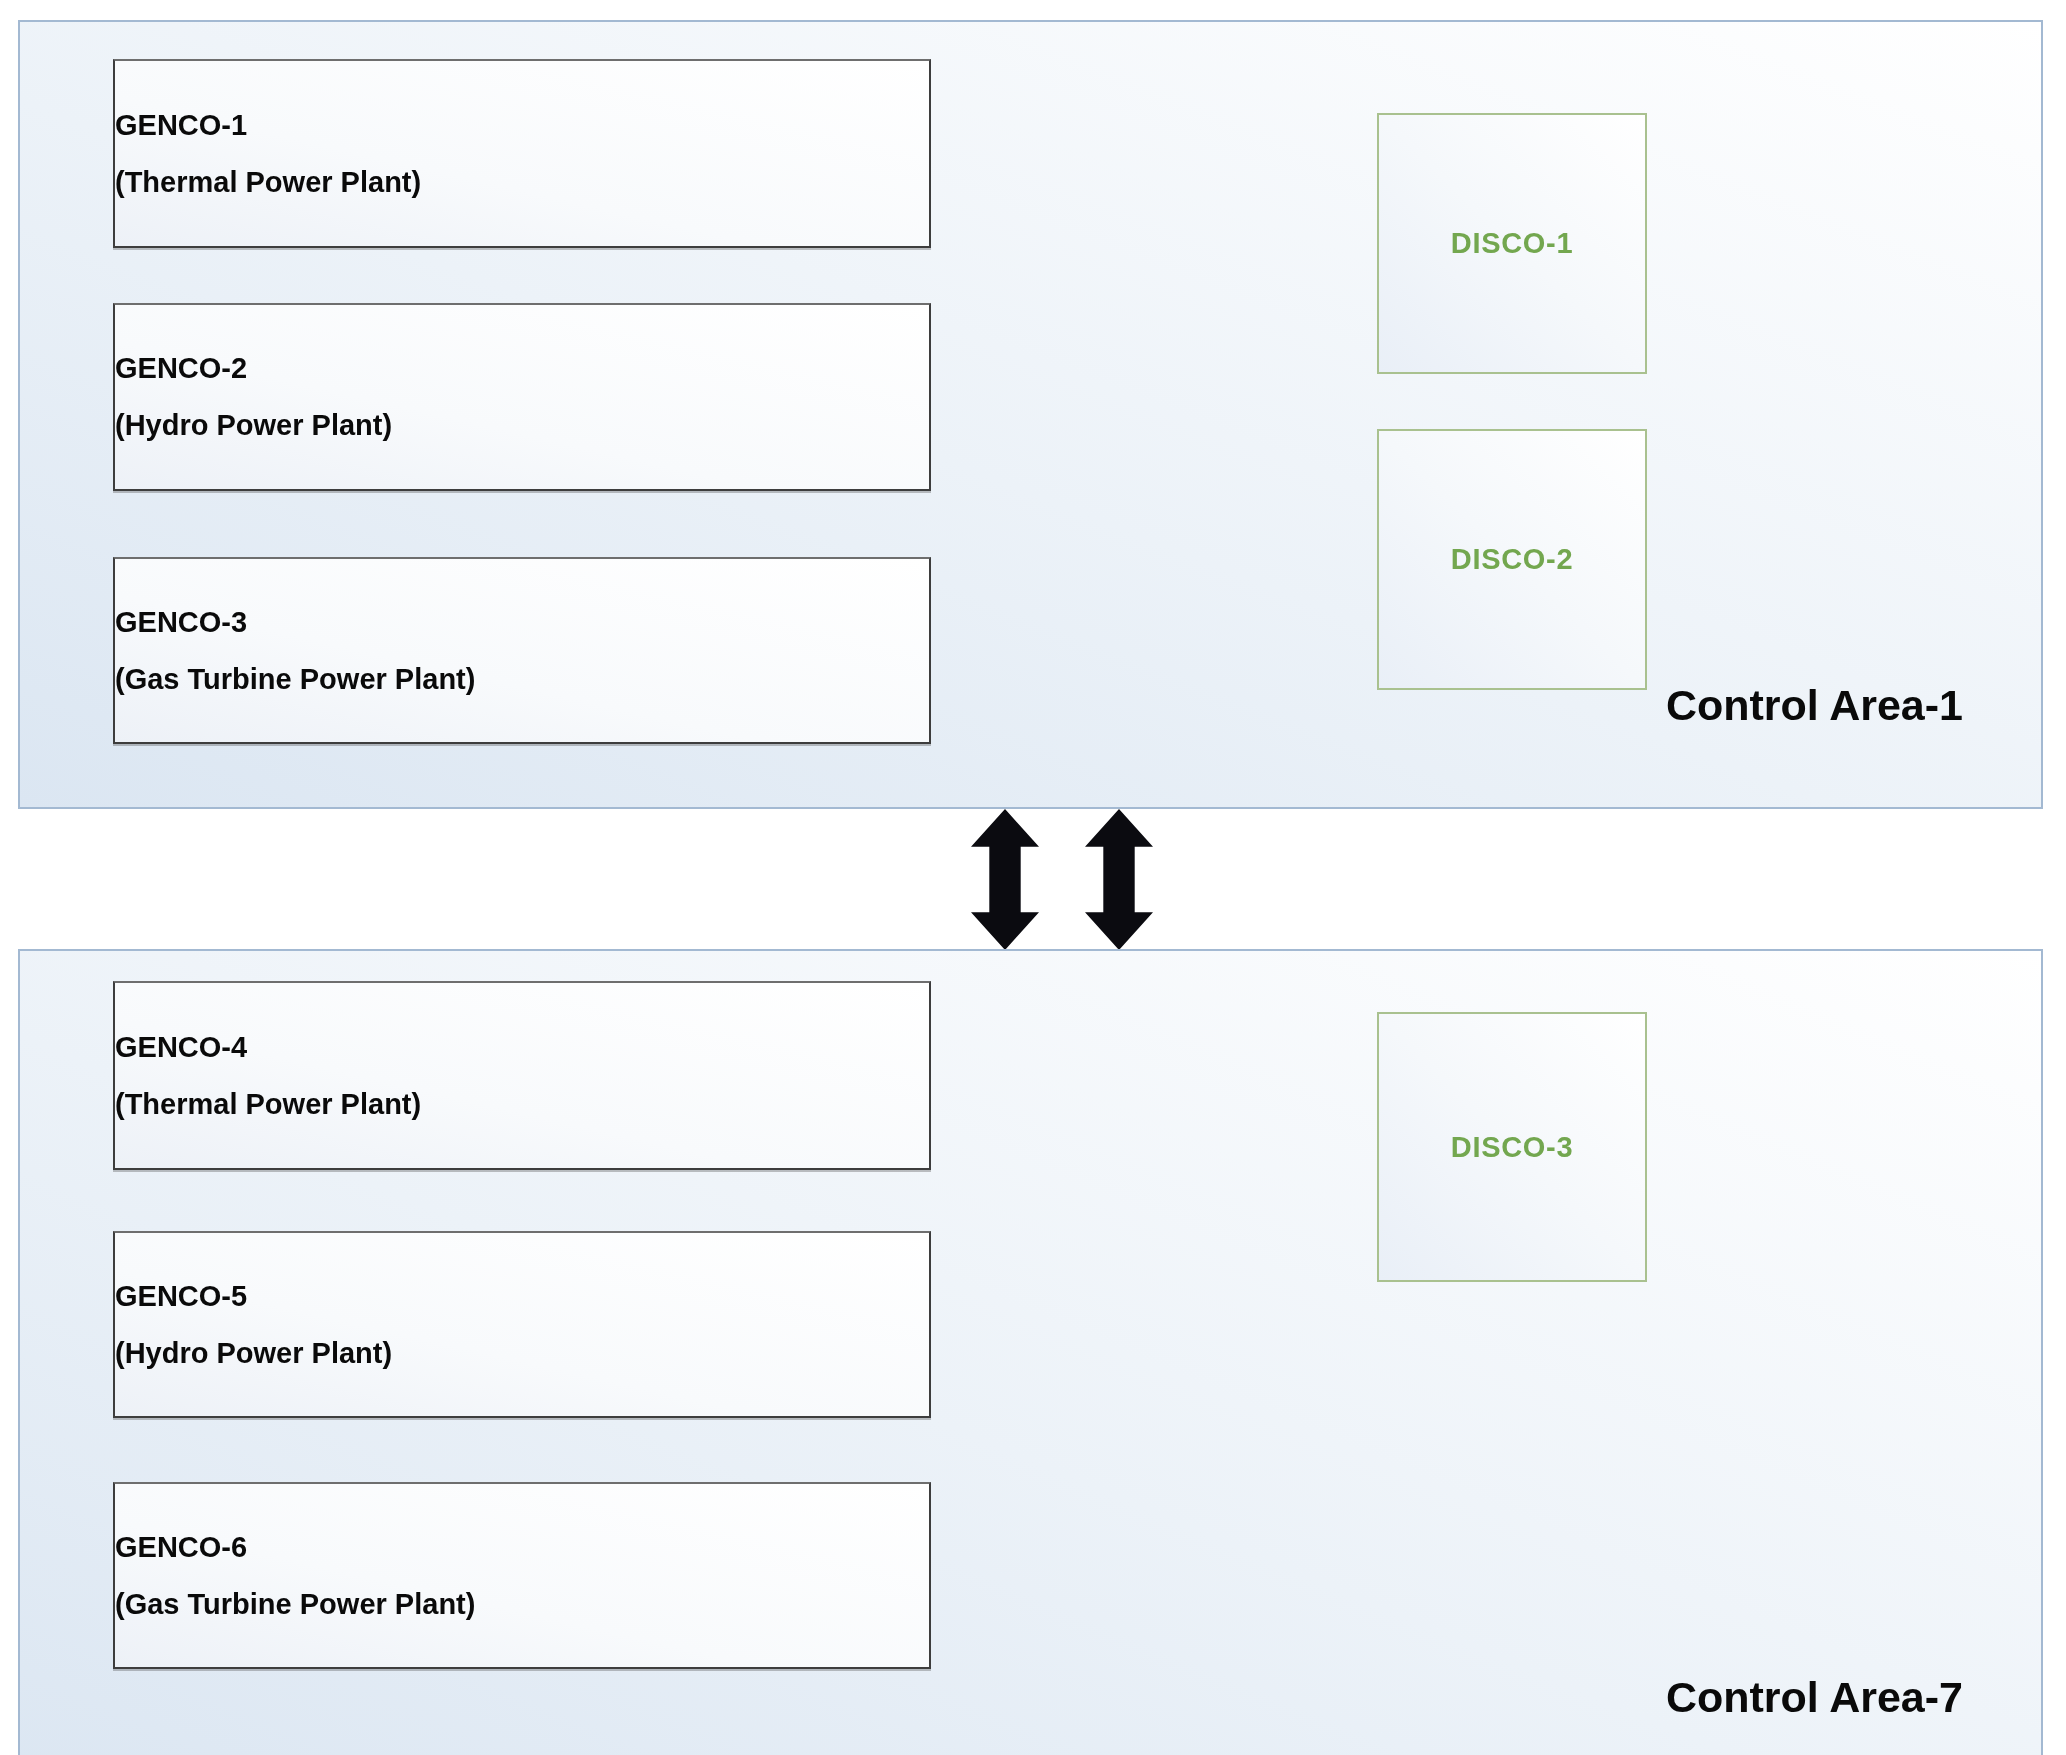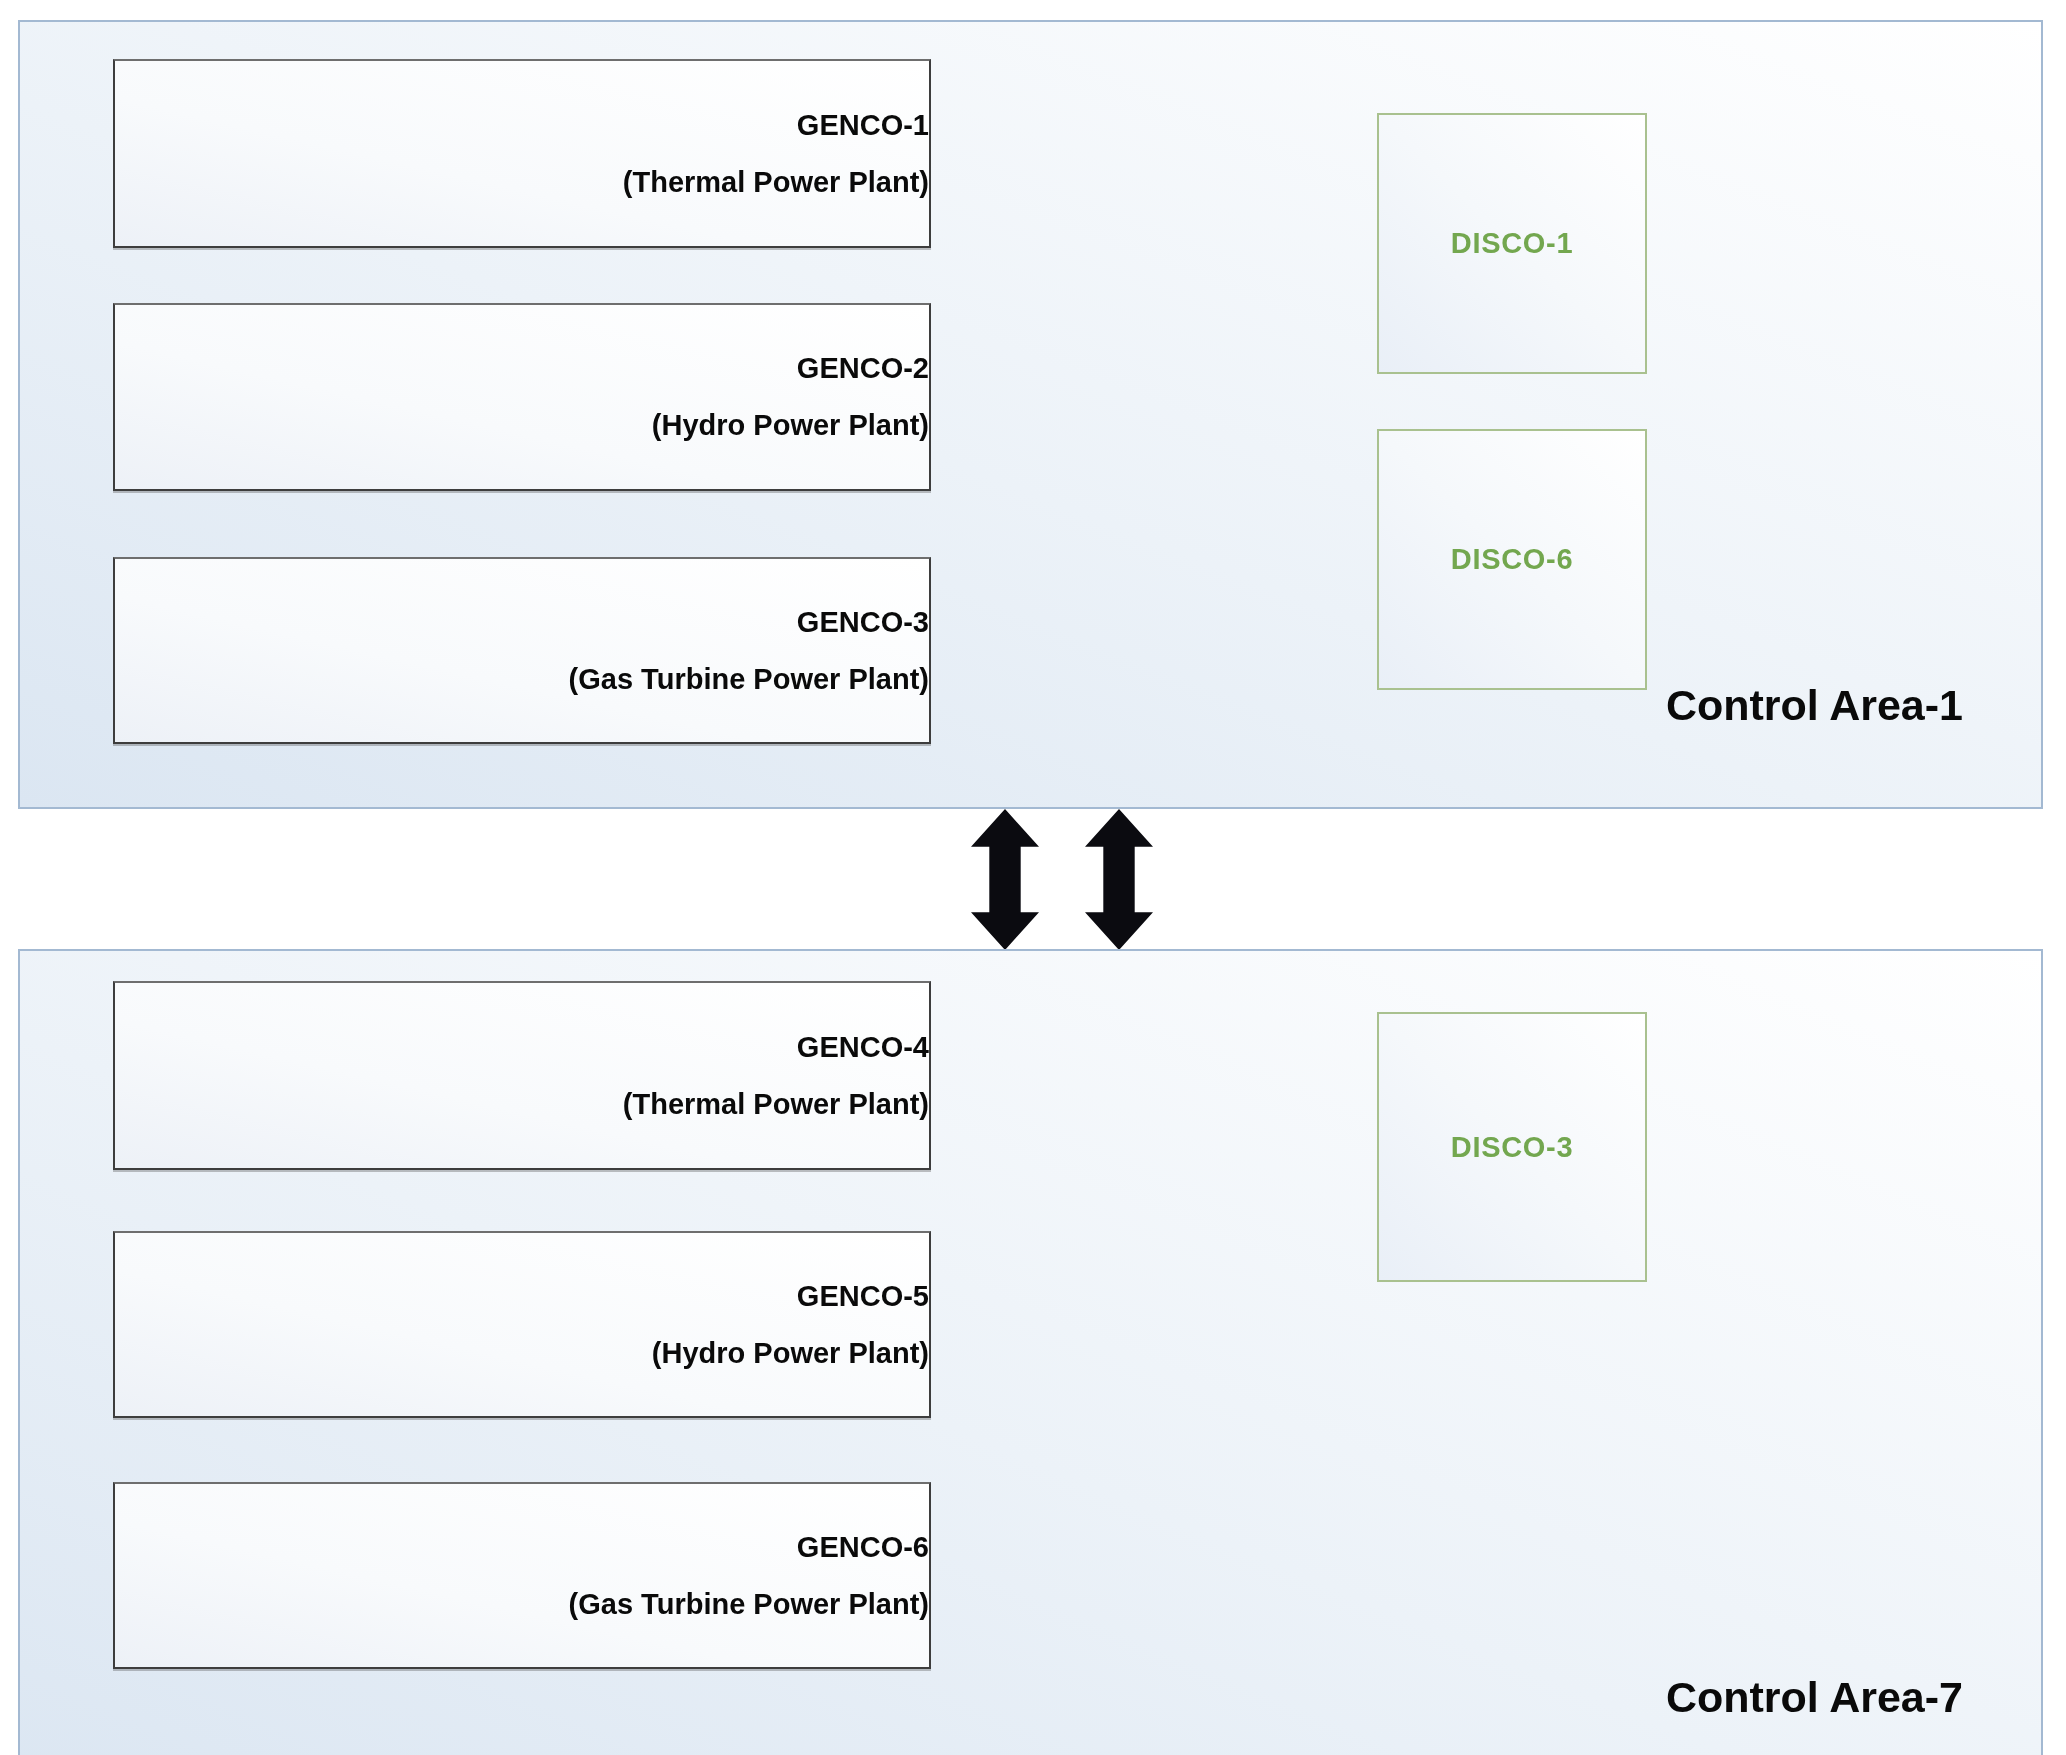--- a/index.html
+++ b/index.html
@@ -11,21 +11,21 @@
     position:absolute;left:18px;width:2025px;height:789px;
     border:2.6px solid #a3b9d2;box-sizing:border-box;
     background:linear-gradient(to top right,#dbe6f2 0%,#ecf2f8 45%,#ffffff 100%);
   }
   .area1{top:20px;}
   .area2{top:949px;height:852px;}
   .genco-box{
     position:absolute;left:93px;width:818px;height:189px;
     border:2px solid #3d3d3d;border-top-color:#6e6e6e;box-sizing:border-box;
     background:linear-gradient(to top right,#edf1f7 0%,#f8fafc 40%,#ffffff 100%);
-    display:flex;flex-direction:column;align-items:flex-end;justify-content:center;
+    display:flex;flex-direction:column;align-items:flex-start;justify-content:center;
     color:#0a0a0a;font-weight:bold;font-size:29px;line-height:57px;text-align:center;
     box-shadow:0 2px 0 rgba(80,80,80,.35);
   }
   .g1{top:37px;}
   .g2{top:281px;height:188px;}
   .g3{top:535px;height:187px;}
   .g4{top:30px;}
   .g5{top:280px;height:187px;}
   .g6{top:531px;height:187px;}
   .disco-box{
@@ -63,21 +63,21 @@
       <div>(Hydro Power Plant)</div>
     </div>
     <div class="genco-box g3">
       <div>GENCO-3</div>
       <div>(Gas Turbine Power Plant)</div>
     </div>
     <div class="disco-box d1">
       <span>DISCO-1</span>
     </div>
     <div class="disco-box d2">
-      <span>DISCO-6</span>
+      <span>DISCO-2</span>
     </div>
     <div class="area-label">Control Area-1</div>
   </section>
 
   <div class="arrow arrow1">
     <svg viewBox="0 0 104 216" preserveAspectRatio="none" aria-hidden="true">
       <polygon points="52,0 0,58 28,58 28,158 0,158 52,216 104,158 76,158 76,58 104,58" fill="#0b0b10"></polygon>
     </svg>
   </div>
   <div class="arrow arrow2">

